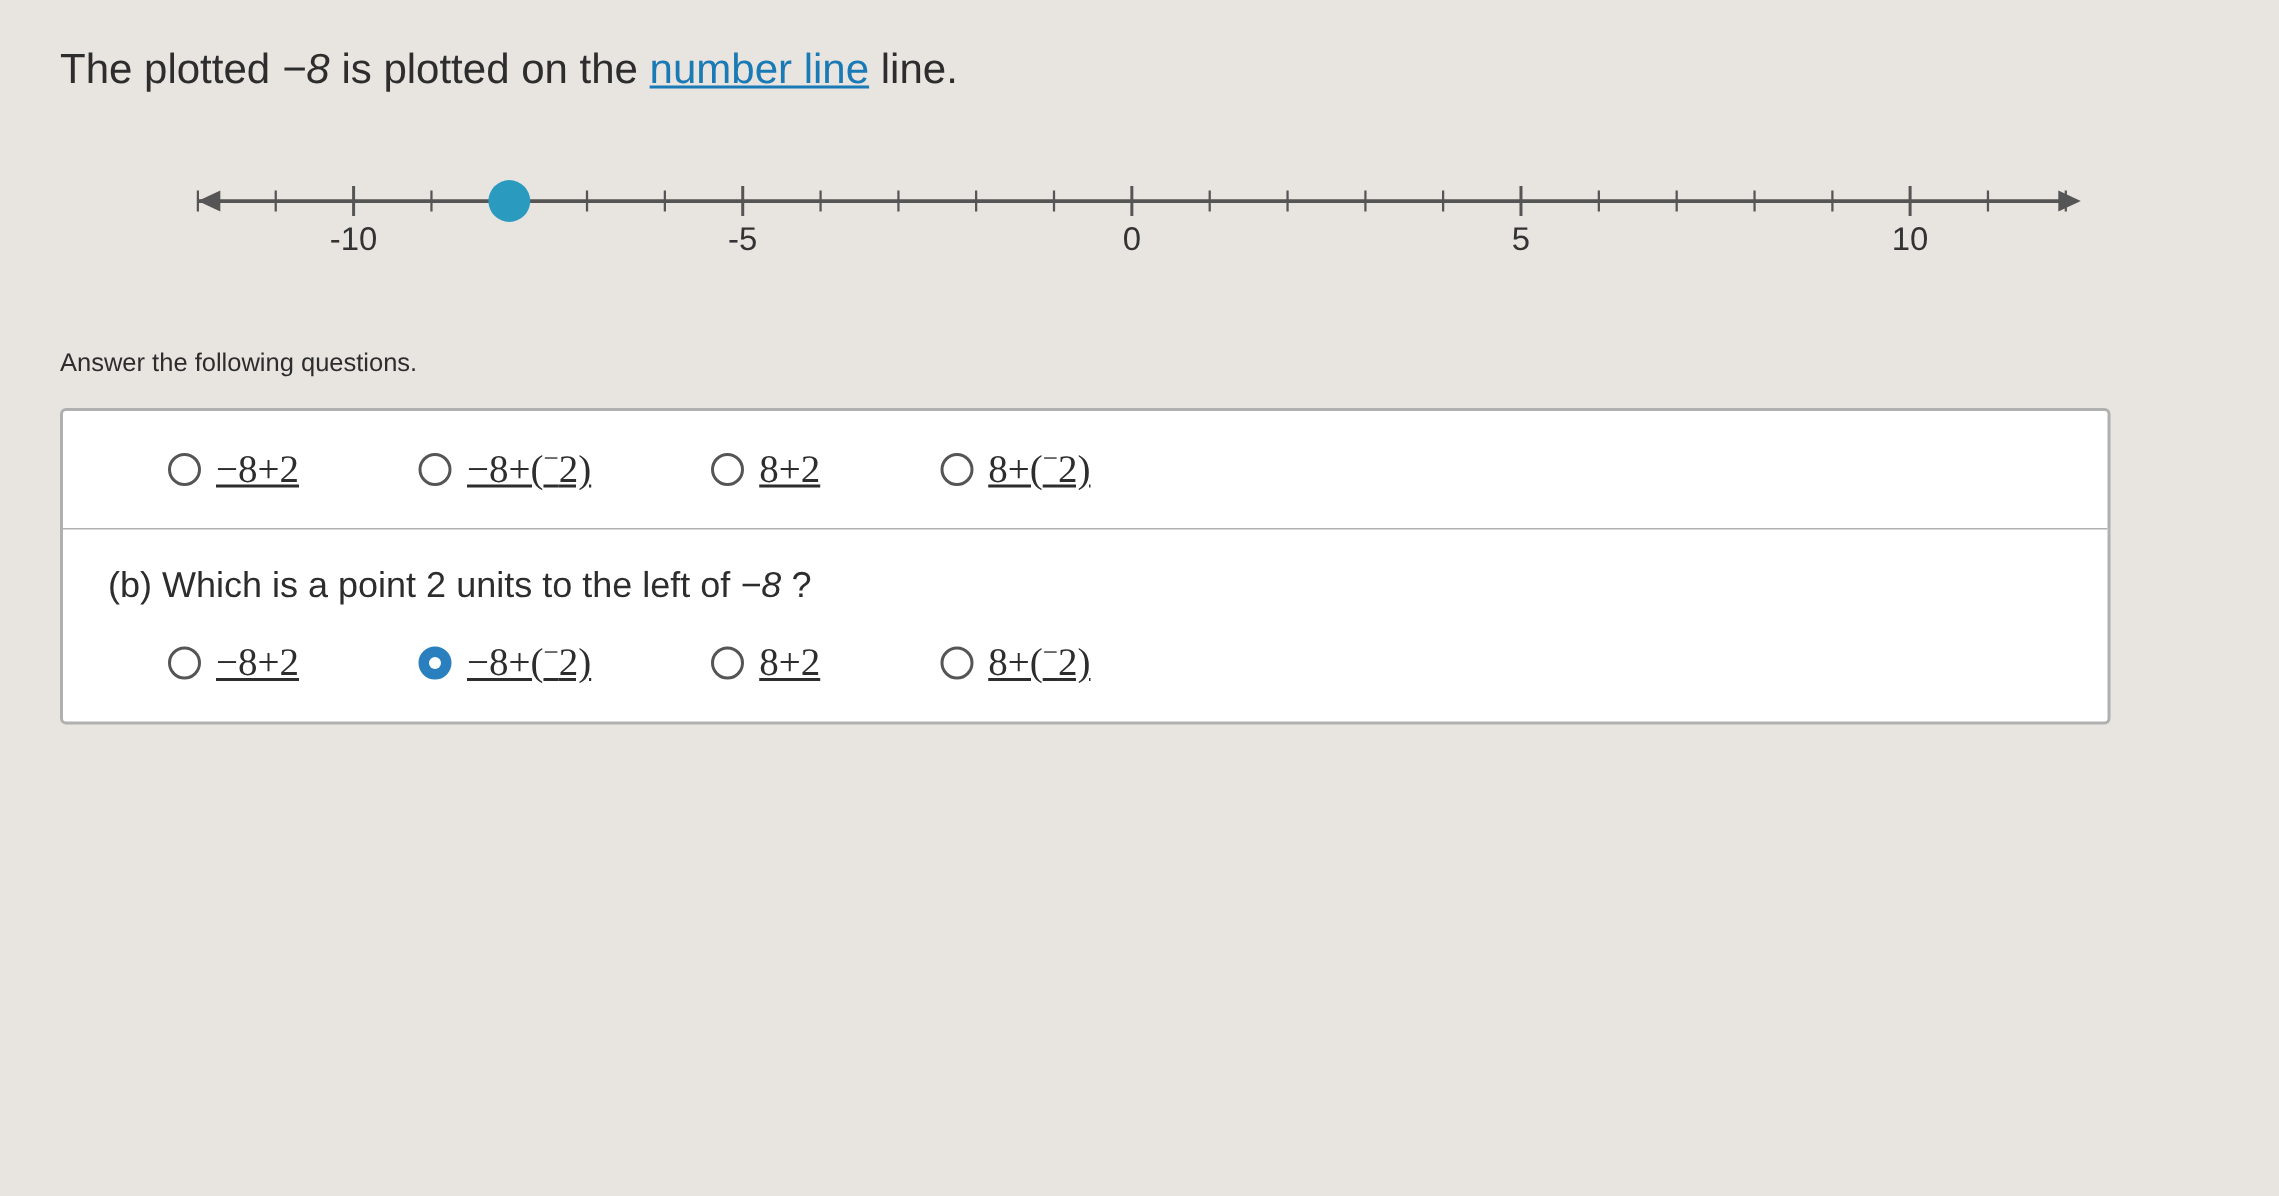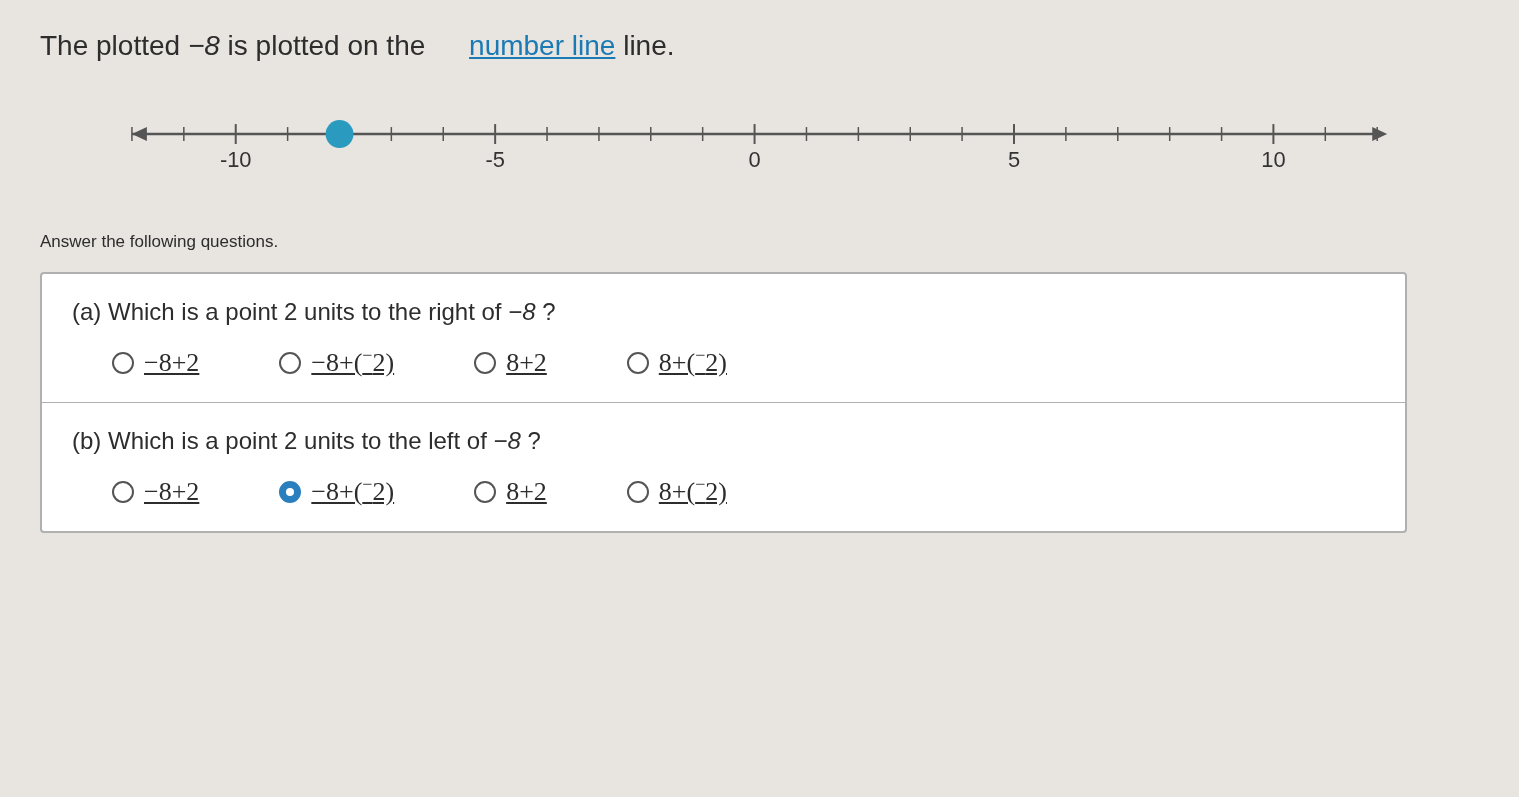--- a/index.html
+++ b/index.html
@@ -16,21 +16,20 @@
       font-size: 28px;
       color: #2d2d2d;
       margin-bottom: 40px;
       font-family: Arial, sans-serif;
     }
 
     .intro-text a {
       color: #1a7ab5;
       text-decoration: underline;
       cursor: pointer;
-      margin-left: 36px;
     }
 
     
     .number-line-container {
       width: 90%;
       margin: 0 auto 50px auto;
       position: relative;
       height: 80px;
     }
 
@@ -191,23 +190,20 @@
 
     <circle cx="228.4" cy="32" r="14" fill="#2a9bbf"></circle>
   </svg>
 </div>
 
 <div class="answer-section-label">Answer the following questions.</div>
 
 <div class="questions-box">
 
   <div class="question-part">
-    <div class="question-label">
-      (a) Which is a point 2 units to the right of <span class="neg">−8</span> ?
-    </div>
     <div class="options-row">
 
       <label class="option">
         <span class="radio-circle"></span>
         <span class="option-text math-expr">−8+2</span>
       </label>
 
       <label class="option">
         <span class="radio-circle"></span>
         <span class="option-text math-expr">−8+(<span class="superscript">−</span>2)</span>

